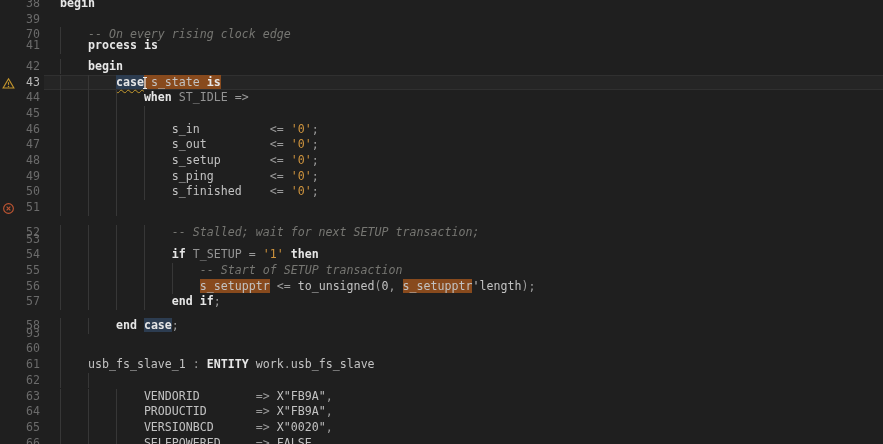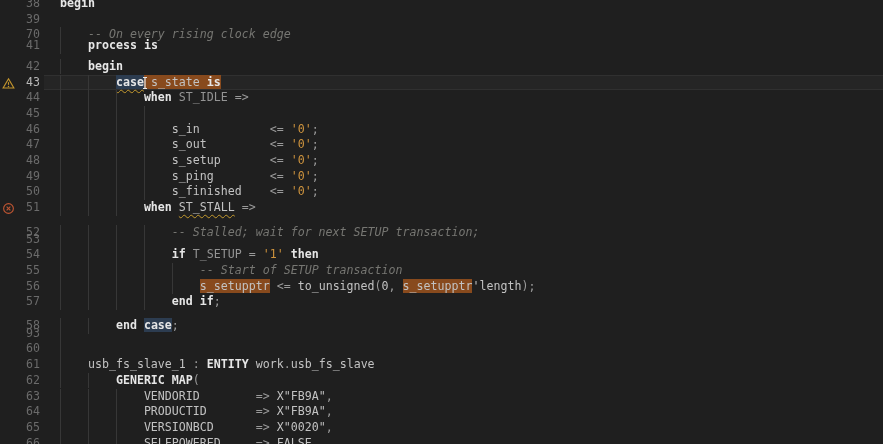--- a/index.html
+++ b/index.html
@@ -56,30 +56,30 @@
       <div class="line" style="top: 109.9px;"><div class="guide" style="left: 60px;"></div><div class="guide" style="left: 88px;"></div><div class="guide" style="left: 116px;"></div><div class="guide" style="left: 144px;"></div><span class="num">45</span></div>
       <div class="line" style="top: 125.6px;"><div class="guide" style="left: 60px;"></div><div class="guide" style="left: 88px;"></div><div class="guide" style="left: 116px;"></div><div class="guide" style="left: 144px;"></div><span class="num">46</span><span class="code">                <span class="tk-i">s_in</span><span class="tk-o">          </span><span class="tk-o">&lt;=</span><span class="tk-o"> </span><span class="tk-l">'0'</span><span class="tk-o">;</span></span></div>
       <div class="line" style="top: 141.3px;"><div class="guide" style="left: 60px;"></div><div class="guide" style="left: 88px;"></div><div class="guide" style="left: 116px;"></div><div class="guide" style="left: 144px;"></div><span class="num">47</span><span class="code">                <span class="tk-i">s_out</span><span class="tk-o">         </span><span class="tk-o">&lt;=</span><span class="tk-o"> </span><span class="tk-l">'0'</span><span class="tk-o">;</span></span></div>
       <div class="line" style="top: 157px;"><div class="guide" style="left: 60px;"></div><div class="guide" style="left: 88px;"></div><div class="guide" style="left: 116px;"></div><div class="guide" style="left: 144px;"></div><span class="num">48</span><span class="code">                <span class="tk-i">s_setup</span><span class="tk-o">       </span><span class="tk-o">&lt;=</span><span class="tk-o"> </span><span class="tk-l">'0'</span><span class="tk-o">;</span></span></div>
       <div class="line" style="top: 172.7px;"><div class="guide" style="left: 60px;"></div><div class="guide" style="left: 88px;"></div><div class="guide" style="left: 116px;"></div><div class="guide" style="left: 144px;"></div><span class="num">49</span><span class="code">                <span class="tk-i">s_ping</span><span class="tk-o">        </span><span class="tk-o">&lt;=</span><span class="tk-o"> </span><span class="tk-l">'0'</span><span class="tk-o">;</span></span></div>
       <div class="line" style="top: 188.4px;"><div class="guide" style="left: 60px;"></div><div class="guide" style="left: 88px;"></div><div class="guide" style="left: 116px;"></div><div class="guide" style="left: 144px;"></div><span class="num">50</span><span class="code">                <span class="tk-i">s_finished</span><span class="tk-o">    </span><span class="tk-o">&lt;=</span><span class="tk-o"> </span><span class="tk-l">'0'</span><span class="tk-o">;</span></span></div>
       <div class="line" style="top: 204.1px;"><div class="guide" style="left: 60px;"></div><div class="guide" style="left: 88px;"></div><div class="guide" style="left: 116px;"></div><span class="glyph"><svg width="13" height="13" viewBox="0 0 16 16">
             <circle cx="8" cy="8" r="6" fill="none" stroke="#be5532" stroke-width="1.4"></circle>
             <line x1="5.7" y1="5.7" x2="10.3" y2="10.3" stroke="#be5532" stroke-width="1.4"></line>
             <line x1="10.3" y1="5.7" x2="5.7" y2="10.3" stroke="#be5532" stroke-width="1.4"></line>
-          </svg></span><span class="num">51</span><span class="code">            <span class="tk-k">when</span><span class="tk-o"> </span><span class="tk-i sq">ST_STALL</span><span class="tk-o"> </span><span class="tk-o">=&gt;</span></span></div>
+          </svg></span><span class="num">51</span></div>
       <div class="line" style="top: 229px; padding-left: 20px;"><div class="guide" style="left: 60px;"></div><div class="guide" style="left: 88px;"></div><div class="guide" style="left: 116px;"></div><div class="guide" style="left: 144px;"></div><span class="num">52</span><span class="code">                <span class="tk-m">-- Stalled; wait for next SETUP transaction;</span></span></div>
       <div class="line" style="top: 235.5px;"><div class="guide" style="left: 60px;"></div><div class="guide" style="left: 88px;"></div><div class="guide" style="left: 116px;"></div><div class="guide" style="left: 144px;"></div><span class="num">53</span></div>
       <div class="line" style="top: 251.2px;"><div class="guide" style="left: 60px;"></div><div class="guide" style="left: 88px;"></div><div class="guide" style="left: 116px;"></div><div class="guide" style="left: 144px;"></div><span class="num">54</span><span class="code">                <span class="tk-k">if</span><span class="tk-o"> </span><span class="tk-c">T_SETUP</span><span class="tk-o"> </span><span class="tk-o">=</span><span class="tk-o"> </span><span class="tk-l">'1'</span><span class="tk-o"> </span><span class="tk-k">then</span></span></div>
       <div class="line" style="top: 266.9px;"><div class="guide" style="left: 60px;"></div><div class="guide" style="left: 88px;"></div><div class="guide" style="left: 116px;"></div><div class="guide" style="left: 144px;"></div><div class="guide" style="left: 172px;"></div><span class="num">55</span><span class="code">                    <span class="tk-m">-- Start of SETUP transaction</span></span></div>
       <div class="line" style="top: 282.6px;"><div class="guide" style="left: 60px;"></div><div class="guide" style="left: 88px;"></div><div class="guide" style="left: 116px;"></div><div class="guide" style="left: 144px;"></div><div class="guide" style="left: 172px;"></div><span class="num">56</span><span class="code">                    <span class="tk-i hl-s">s_setupptr</span><span class="tk-o"> </span><span class="tk-o">&lt;=</span><span class="tk-o"> </span><span class="tk-i">to_unsigned</span><span class="tk-o">(</span><span class="tk-i">0</span><span class="tk-o">,</span><span class="tk-o"> </span><span class="tk-i hl-s">s_setupptr</span><span class="tk-i">'length</span><span class="tk-o">)</span><span class="tk-o">;</span></span></div>
       <div class="line" style="top: 298.3px;"><div class="guide" style="left: 60px;"></div><div class="guide" style="left: 88px;"></div><div class="guide" style="left: 116px;"></div><div class="guide" style="left: 144px;"></div><span class="num">57</span><span class="code">                <span class="tk-k">end</span><span class="tk-o"> </span><span class="tk-k">if</span><span class="tk-o">;</span></span></div>
       <div class="line" style="top: 314px; margin-top: 8px;"><div class="guide" style="left: 60px;"></div><div class="guide" style="left: 88px;"></div><span class="num">58</span><span class="code">        <span class="tk-k">end</span><span class="tk-o"> </span><span class="tk-k hl-w">case</span><span class="tk-o">;</span></span></div>
       <div class="line" style="top: 329.7px;"><div class="guide" style="left: 60px;"></div><span class="num">93</span></div>
       <div class="line" style="top: 345.4px;"><div class="guide" style="left: 60px;"></div><span class="num">60</span><span class="code">    </span></div>
       <div class="line" style="top: 361.1px;"><div class="guide" style="left: 60px;"></div><span class="num">61</span><span class="code">    <span class="tk-i">usb_fs_slave_1</span><span class="tk-o"> </span><span class="tk-o">:</span><span class="tk-o"> </span><span class="tk-k">ENTITY</span><span class="tk-o"> </span><span class="tk-i">work</span><span class="tk-o">.</span><span class="tk-i">usb_fs_slave</span></span></div>
-      <div class="line" style="top: 376.8px;"><div class="guide" style="left: 60px;"></div><div class="guide" style="left: 88px;"></div><span class="num">62</span><span class="code">        <span class="tk-k">GENERIC</span><span class="tk-o"> </span><span class="tk-k">MAP</span><span class="tk-o">(</span></span></div>
+      <div class="line" style="top: 376.8px;"><div class="guide" style="left: 60px;"></div><div class="guide" style="left: 88px;"></div><span class="num">62</span></div>
       <div class="line" style="top: 392.5px;"><div class="guide" style="left: 60px;"></div><div class="guide" style="left: 88px;"></div><div class="guide" style="left: 116px;"></div><span class="num">63</span><span class="code">            <span class="tk-i">VENDORID</span><span class="tk-o">        </span><span class="tk-o">=&gt;</span><span class="tk-o"> </span><span class="tk-i">X"FB9A"</span><span class="tk-o">,</span></span></div>
       <div class="line" style="top: 408.2px;"><div class="guide" style="left: 60px;"></div><div class="guide" style="left: 88px;"></div><div class="guide" style="left: 116px;"></div><span class="num">64</span><span class="code">            <span class="tk-i">PRODUCTID</span><span class="tk-o">       </span><span class="tk-o">=&gt;</span><span class="tk-o"> </span><span class="tk-i">X"FB9A"</span><span class="tk-o">,</span></span></div>
       <div class="line" style="top: 423.9px;"><div class="guide" style="left: 60px;"></div><div class="guide" style="left: 88px;"></div><div class="guide" style="left: 116px;"></div><span class="num">65</span><span class="code">            <span class="tk-i">VERSIONBCD</span><span class="tk-o">      </span><span class="tk-o">=&gt;</span><span class="tk-o"> </span><span class="tk-i">X"0020"</span><span class="tk-o">,</span></span></div>
       <div class="line" style="top: 439.6px;"><div class="guide" style="left: 60px;"></div><div class="guide" style="left: 88px;"></div><div class="guide" style="left: 116px;"></div><span class="num">66</span><span class="code">            <span class="tk-i">SELFPOWERED</span><span class="tk-o">     </span><span class="tk-o">=&gt;</span><span class="tk-o"> </span><span class="tk-i">FALSE</span></span></div>
     </div>
 </div>
 
 </body></html>

